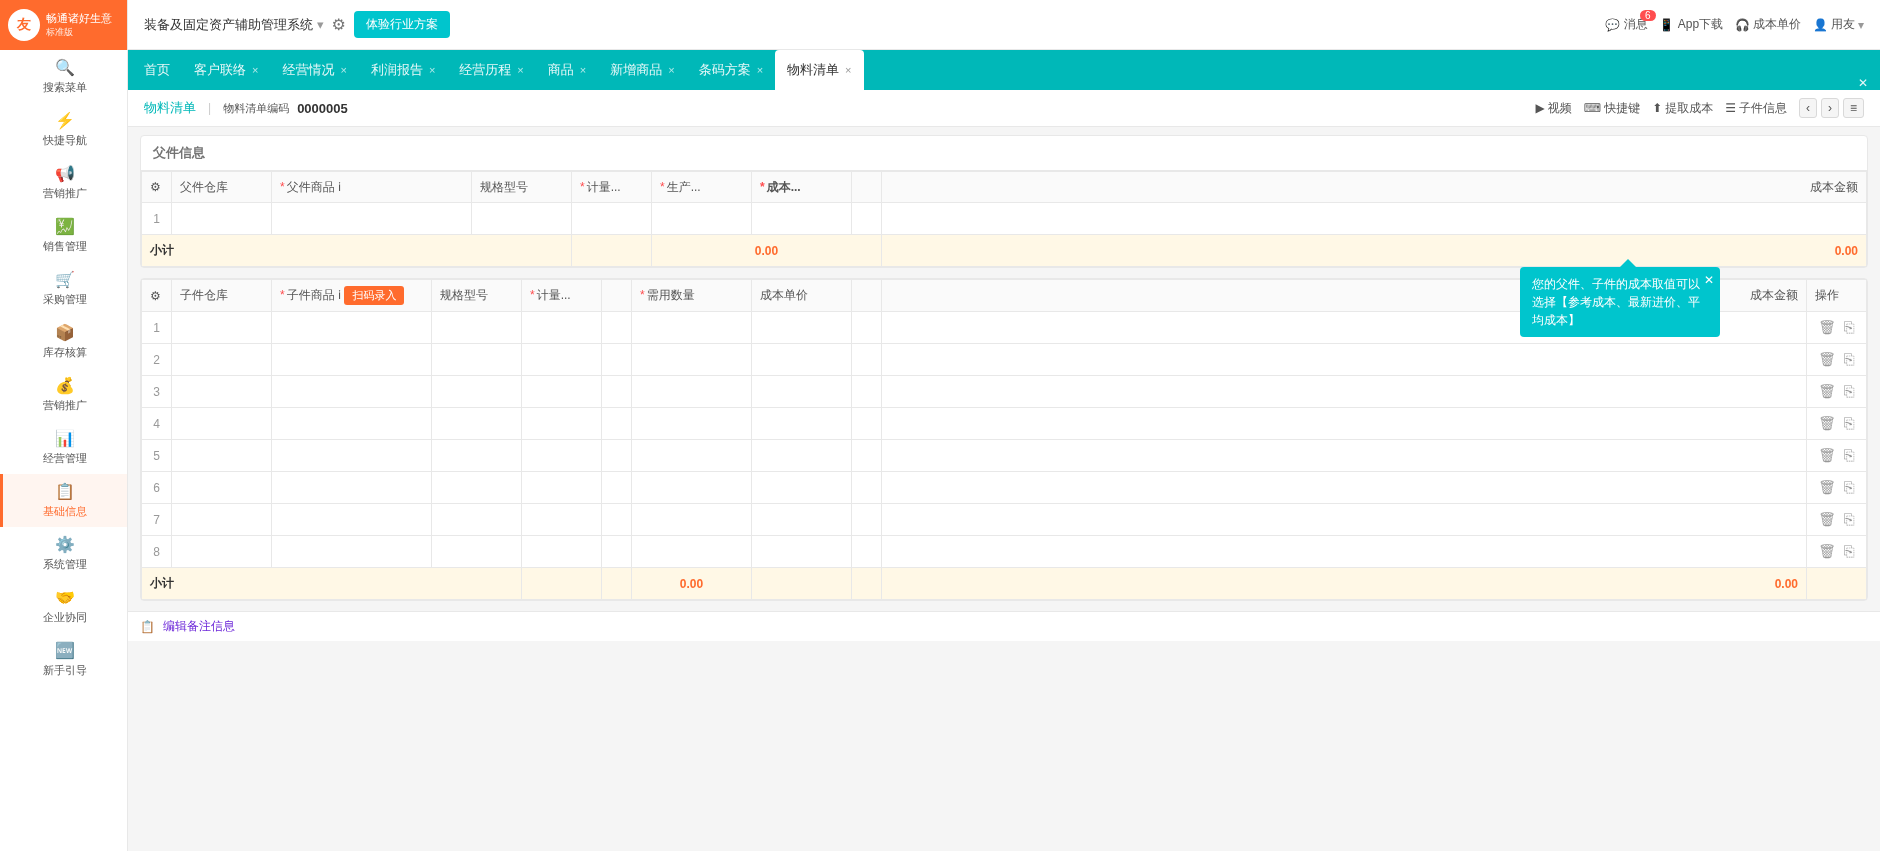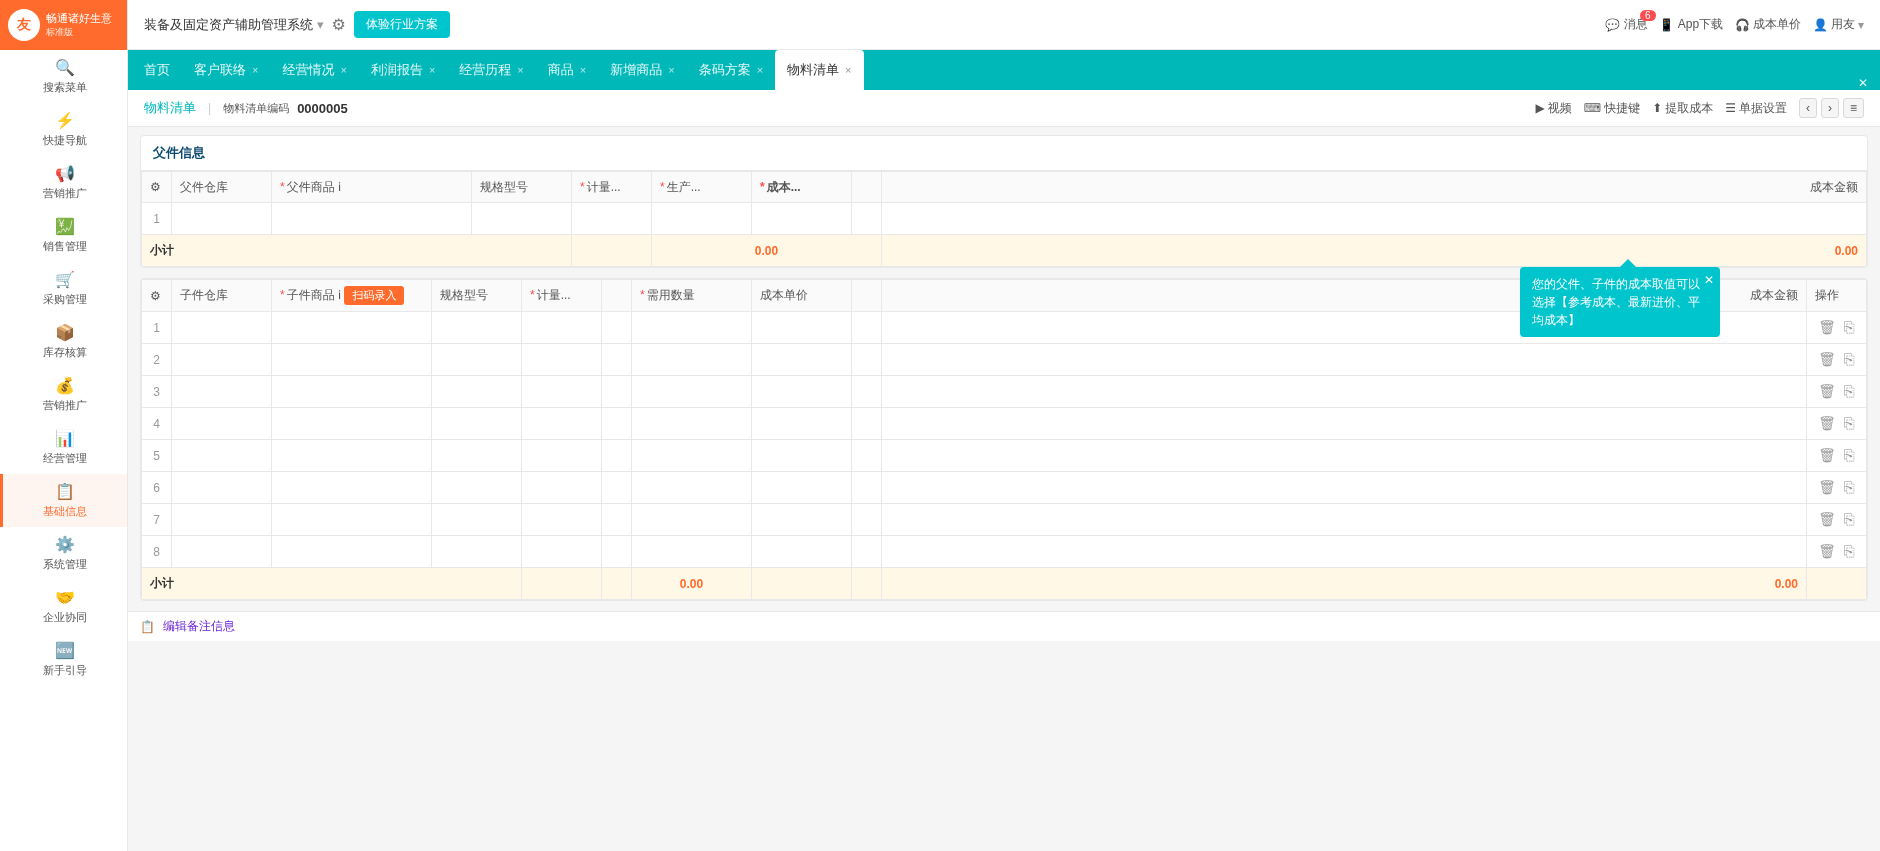--- a/index.html
+++ b/index.html
@@ -184,21 +184,21 @@
     
     .section {
       margin: 10px 12px;
       background: #fff;
       border: 1px solid #e8e8e8;
       border-radius: 4px;
     }
     .section-title {
       font-size: 13px;
       font-weight: bold;
-      color: #0c4a6e;
+      color: #737373;
       padding: 8px 12px;
       border-bottom: 1px solid #e8e8e8;
     }
 
     
     .data-table {
       width: 100%;
       border-collapse: collapse;
       font-size: 12px;
     }
@@ -434,21 +434,21 @@
         <div class="toolbar-right-item">
           <span>⌨</span>
           <span>快捷键</span>
         </div>
         <div class="toolbar-right-item">
           <span>⬆</span>
           <span>提取成本</span>
         </div>
         <div class="toolbar-right-item">
           <span>☰</span>
-          <span>单据设置</span>
+          <span>子件信息</span>
         </div>
         <div class="toolbar-nav">
           <button class="toolbar-nav-btn">‹</button>
           <button class="toolbar-nav-btn">›</button>
           <button class="toolbar-nav-btn">≡</button>
         </div>
       </div>
     </div>
 
     <div class="relative" style="position:relative;">

